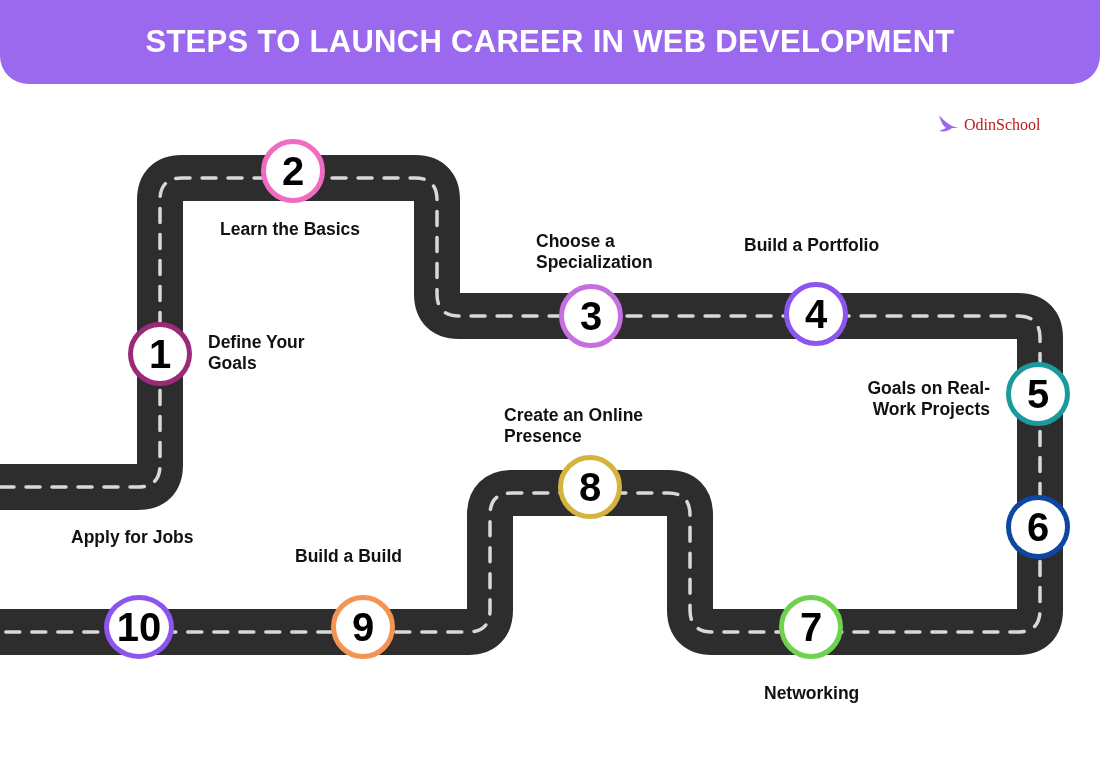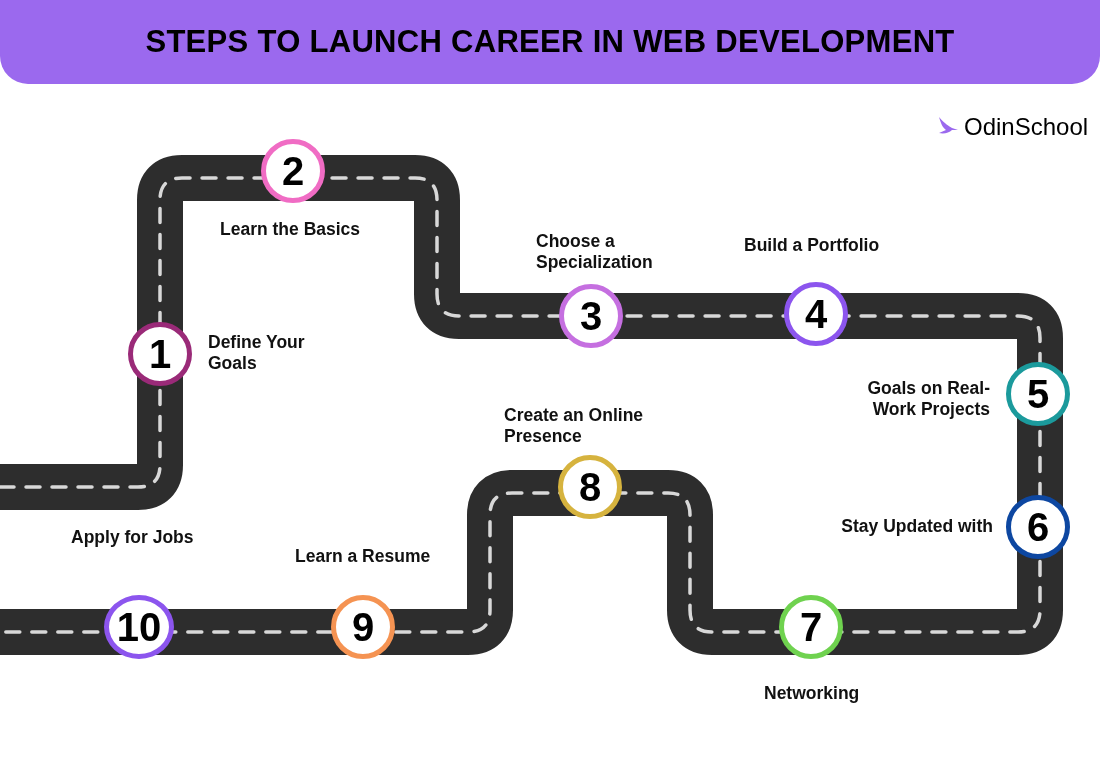--- a/index.html
+++ b/index.html
@@ -1,20 +1,20 @@
 <!DOCTYPE html>
 <html><head>
 <meta charset="utf-8">
 <style>
   html, body { margin:0; padding:0; }
   body { width:1100px; height:768px; background:#ffffff; position:relative; overflow:hidden; font-family:"Liberation Sans", sans-serif; }
   .header { position:absolute; left:0; top:0; width:1100px; height:84px; background:#9b69ee; border-radius:0 0 28px 28px; display:flex; align-items:center; justify-content:center; }
-  .header-title { color:#000000; font-size:31px; font-weight:bold; letter-spacing:0.3px; font-family:"Liberation Sans", sans-serif; }
+  .header-title { color:#ffffff; font-size:31px; font-weight:bold; letter-spacing:0.3px; font-family:"Liberation Sans", sans-serif; }
   .logo { position:absolute; left:936px; top:113px; display:flex; align-items:center; gap:4px; }
-  .logo-text { font-family:Liberation Sans, sans-serif; font-size:24px; color:#000000; }
+  .logo-text { font-family:Liberation Serif, serif; font-size:16px; color:#b91c1c; }
   svg.road { position:absolute; left:0; top:0; }
   .step { position:absolute; width:64px; height:64px; border-radius:50%; background:#fff; box-sizing:border-box; border:5px solid; display:flex; align-items:center; justify-content:center; }
   .step-num { font-size:40px; font-weight:bold; color:#000; font-family:"Liberation Sans", sans-serif; line-height:1; }
   .label { position:absolute; font-size:17.5px; font-weight:bold; color:#111; line-height:21px; font-family:"Liberation Sans", sans-serif; }
   .r { text-align:right; }
 </style>
 </head>
 <body>
 
 <div class="header">
@@ -68,21 +68,20 @@
 </div>
 <div class="label r" style="left:820px;top:378px;width:170px;">
   <div>Goals on Real-</div>
   <div>Work Projects</div>
 </div>
 
 <div class="step" style="left:1006px;top:495px;border-color:#0d47a1;">
   <span class="step-num">6</span>
 </div>
 <div class="label r" style="left:800px;top:516px;width:193px;">
-  <div>Stay Updated with</div>
 </div>
 
 <div class="step" style="left:779px;top:595px;border-color:#6fd24f;">
   <span class="step-num">7</span>
 </div>
 <div class="label" style="left:764px;top:683px;">
   <div>Networking</div>
 </div>
 
 <div class="step" style="left:558px;top:455px;border-color:#d6b33e;">
@@ -90,21 +89,21 @@
 </div>
 <div class="label" style="left:504px;top:405px;">
   <div>Create an Online</div>
   <div>Presence</div>
 </div>
 
 <div class="step" style="left:331px;top:595px;border-color:#f59352;">
   <span class="step-num">9</span>
 </div>
 <div class="label" style="left:295px;top:546px;">
-  <div>Learn a Resume</div>
+  <div>Build a Build</div>
 </div>
 
 <div class="step" style="left:104px;top:595px;border-color:#8c55ee;width:70px;">
   <span class="step-num">10</span>
 </div>
 <div class="label" style="left:71px;top:527px;text-align:right;">
   <div>Apply for Jobs</div>
 </div>
 
 </body></html>

